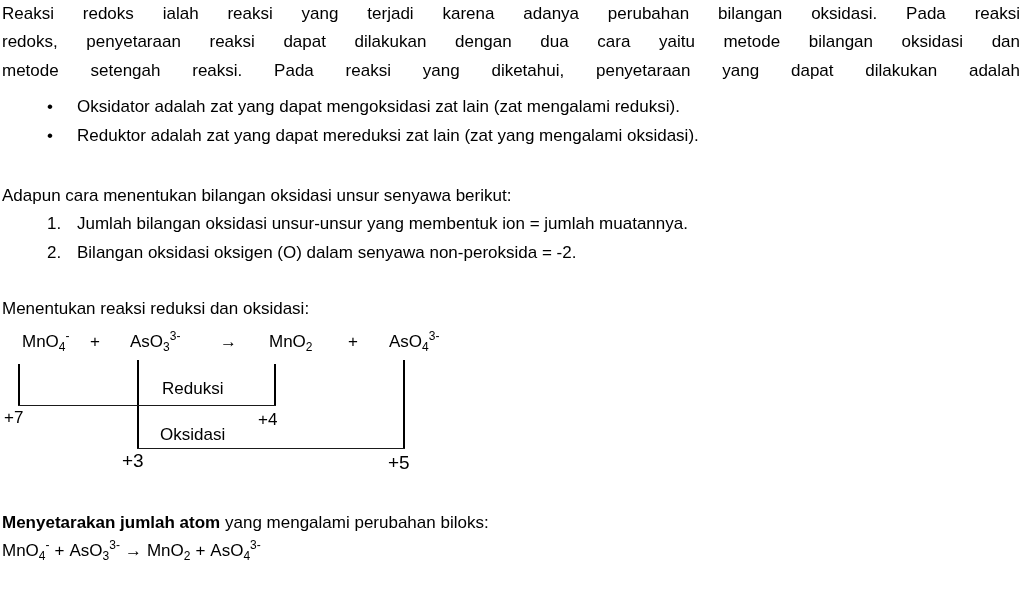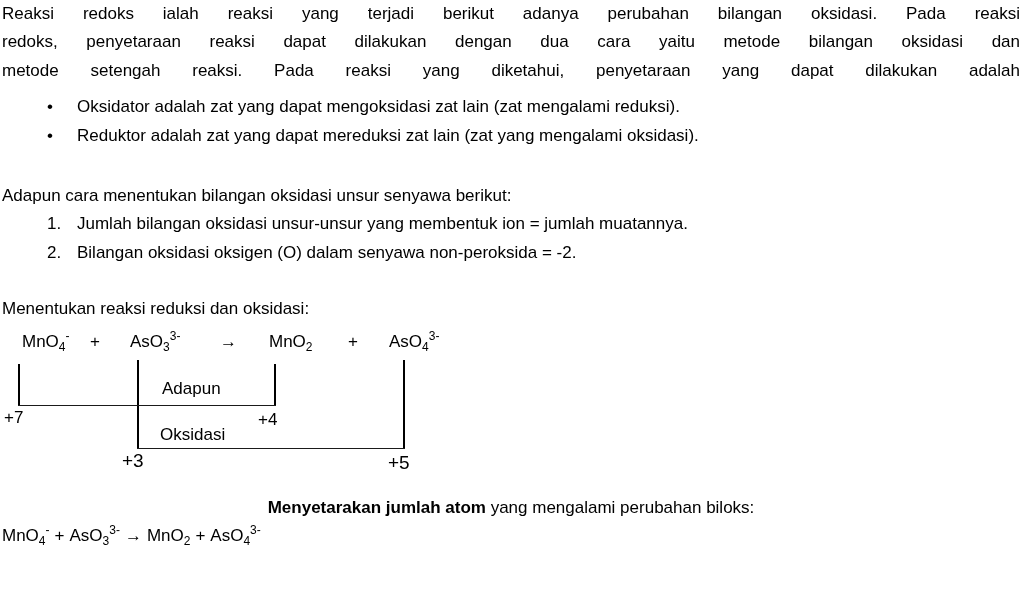--- a/index.html
+++ b/index.html
@@ -48,21 +48,21 @@
     position: absolute;
     left: 45px;
     top: 0;
   }
   .rules-intro { margin-top: 32px; }
   .heading {
     margin-top: 28px;
     font-weight: normal;
     line-height: 28.4px;
   }
-  .balance-head { margin-top: 14px; text-align: center; }
+  .balance-head { margin-top: 29px; }
   .bold { font-weight: bold; }
 
   
   .formula { white-space: nowrap; }
   .formula sub {
     font-size: 12px;
     line-height: 0;
     position: relative;
     top: 4px;
     vertical-align: baseline;
@@ -114,21 +114,21 @@
     white-space: nowrap;
   }
   .equation2 .op { margin: 0 5px; }
 </style>
 </head>
 <body>
 
 <div class="doc">
 
   <div class="para">
-    <div class="jline">Reaksi redoks ialah reaksi yang terjadi berikut adanya perubahan bilangan oksidasi. Pada reaksi</div>
+    <div class="jline">Reaksi redoks ialah reaksi yang terjadi karena adanya perubahan bilangan oksidasi. Pada reaksi</div>
     <div class="jline">redoks, penyetaraan reaksi dapat dilakukan dengan dua cara yaitu metode bilangan oksidasi dan</div>
     <div class="jline">metode setengah reaksi. Pada reaksi yang diketahui, penyetaraan yang dapat dilakukan adalah</div>
   </div>
 
   <div class="list bullets">
     <div class="li">
       <span class="marker">•</span>
       <span>Oksidator adalah zat yang dapat mengoksidasi zat lain (zat mengalami reduksi).</span>
     </div>
     <div class="li">
@@ -161,21 +161,21 @@
     <span class="term" style="left:346px">+</span>
     <span class="term formula" style="left:387px"><span>AsO</span><sub>4</sub><sup>3-</sup></span>
 
     <div class="vline" style="left:16px;  top:36px; height:41px"></div>
     <div class="vline" style="left:135px; top:32px; height:89.5px"></div>
     <div class="vline" style="left:272px; top:36px; height:41px"></div>
     <div class="vline" style="left:401px; top:32px; height:89.5px"></div>
     <div class="hline" style="left:16px;  top:77px;  width:258px"></div>
     <div class="hline" style="left:135px; top:120px; width:268px"></div>
 
-    <span class="dlabel" style="left:160px; top:52px">Adapun</span>
+    <span class="dlabel" style="left:160px; top:52px">Reduksi</span>
     <span class="dlabel" style="left:158px; top:98px">Oksidasi</span>
     <span class="oxnum" style="left:2px;   top:81px">+7</span>
     <span class="oxnum" style="left:256px; top:83px">+4</span>
     <span class="oxnum big" style="left:120px; top:124px">+3</span>
     <span class="oxnum big" style="left:386px; top:126px">+5</span>
   </div>
 
   <div class="pline balance-head"><span class="bold">Menyetarakan jumlah atom</span><span> yang mengalami perubahan biloks:</span></div>
 
   <div class="equation2">

